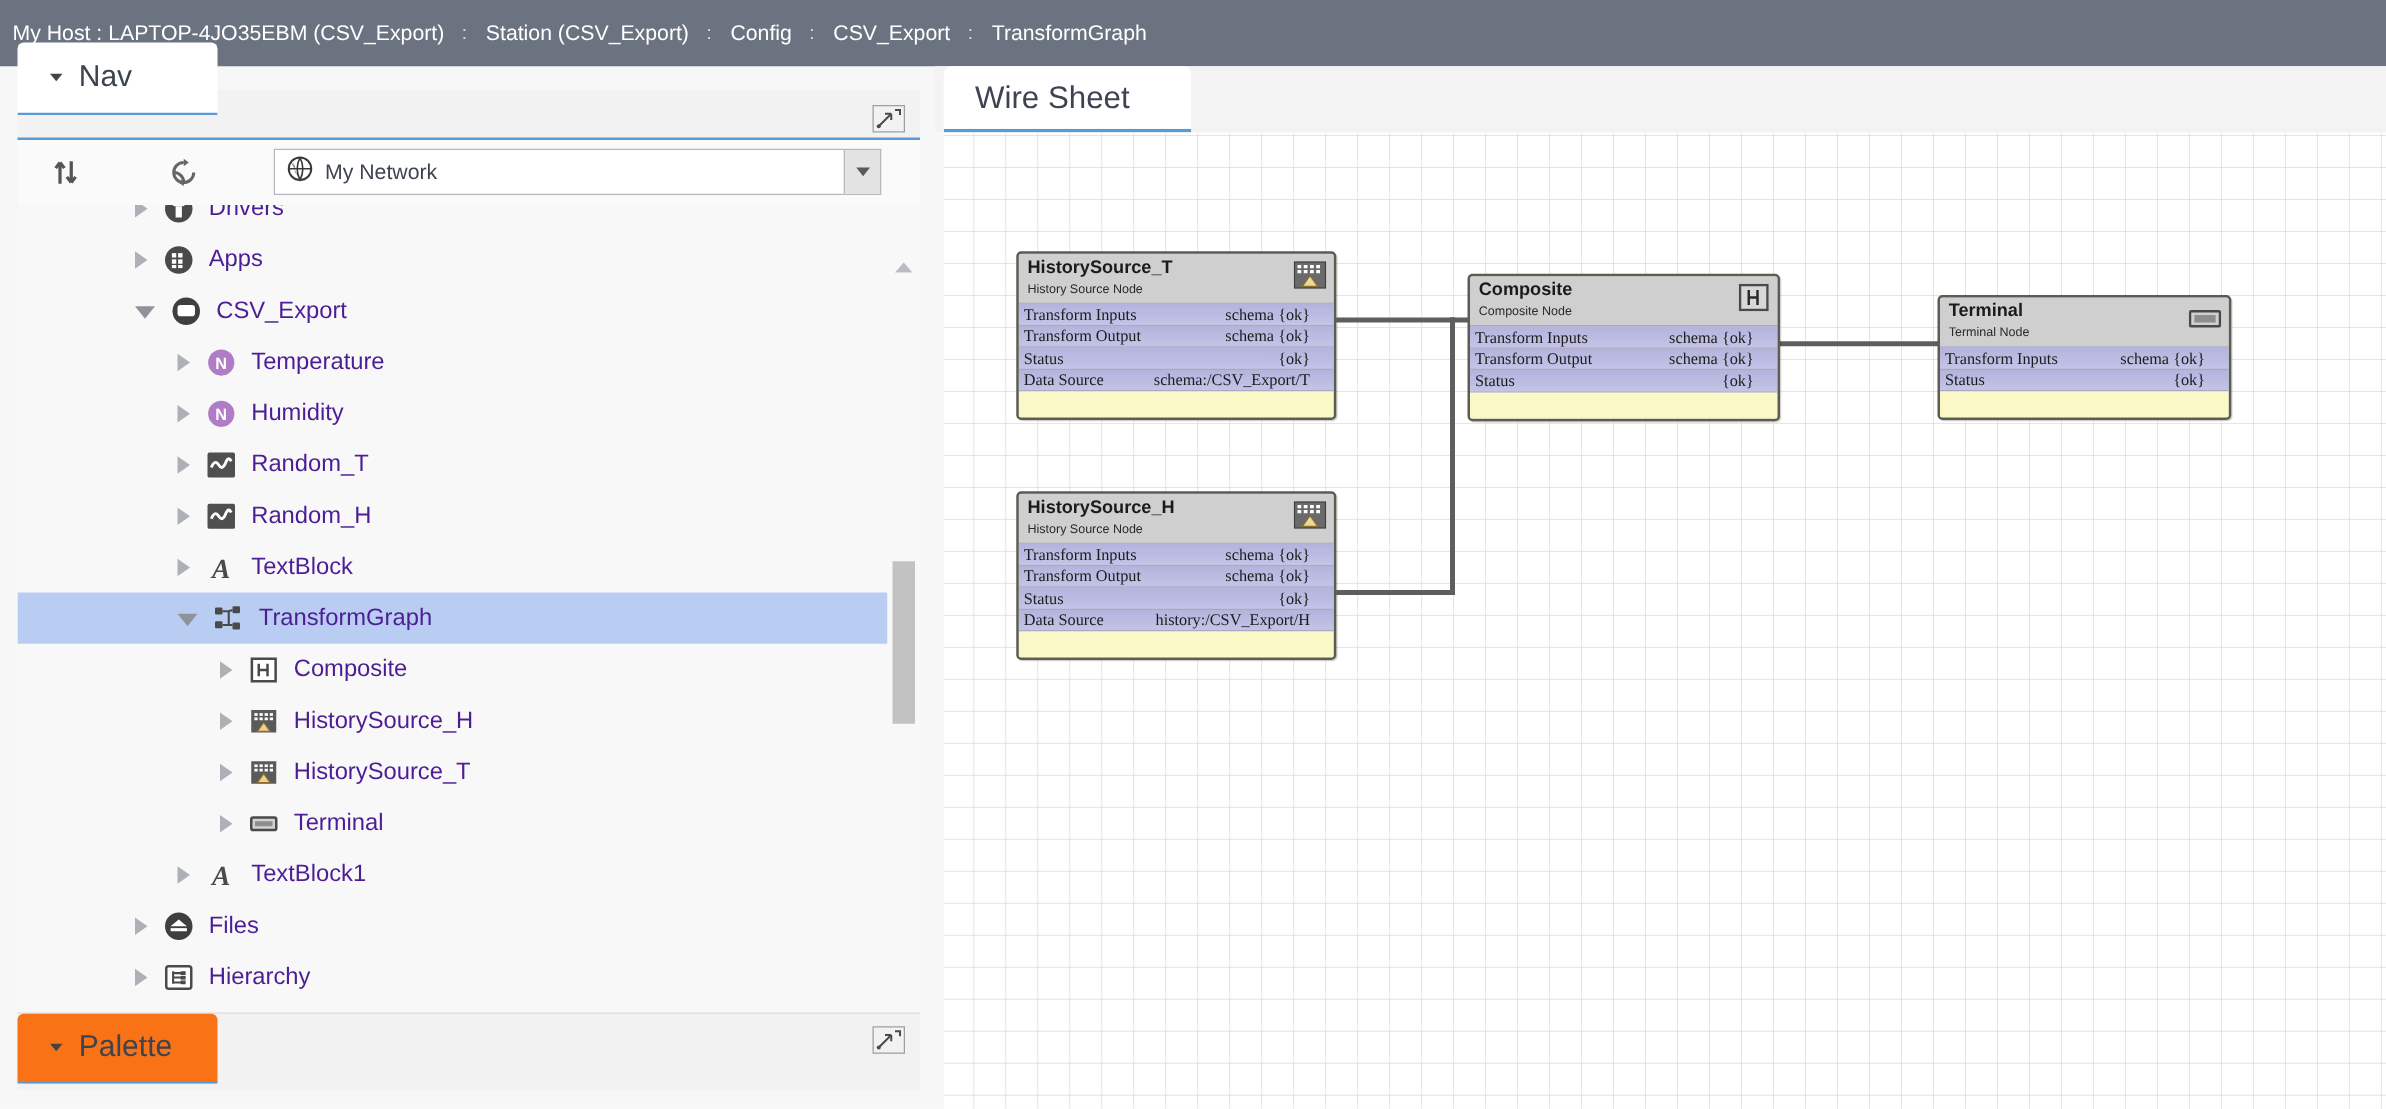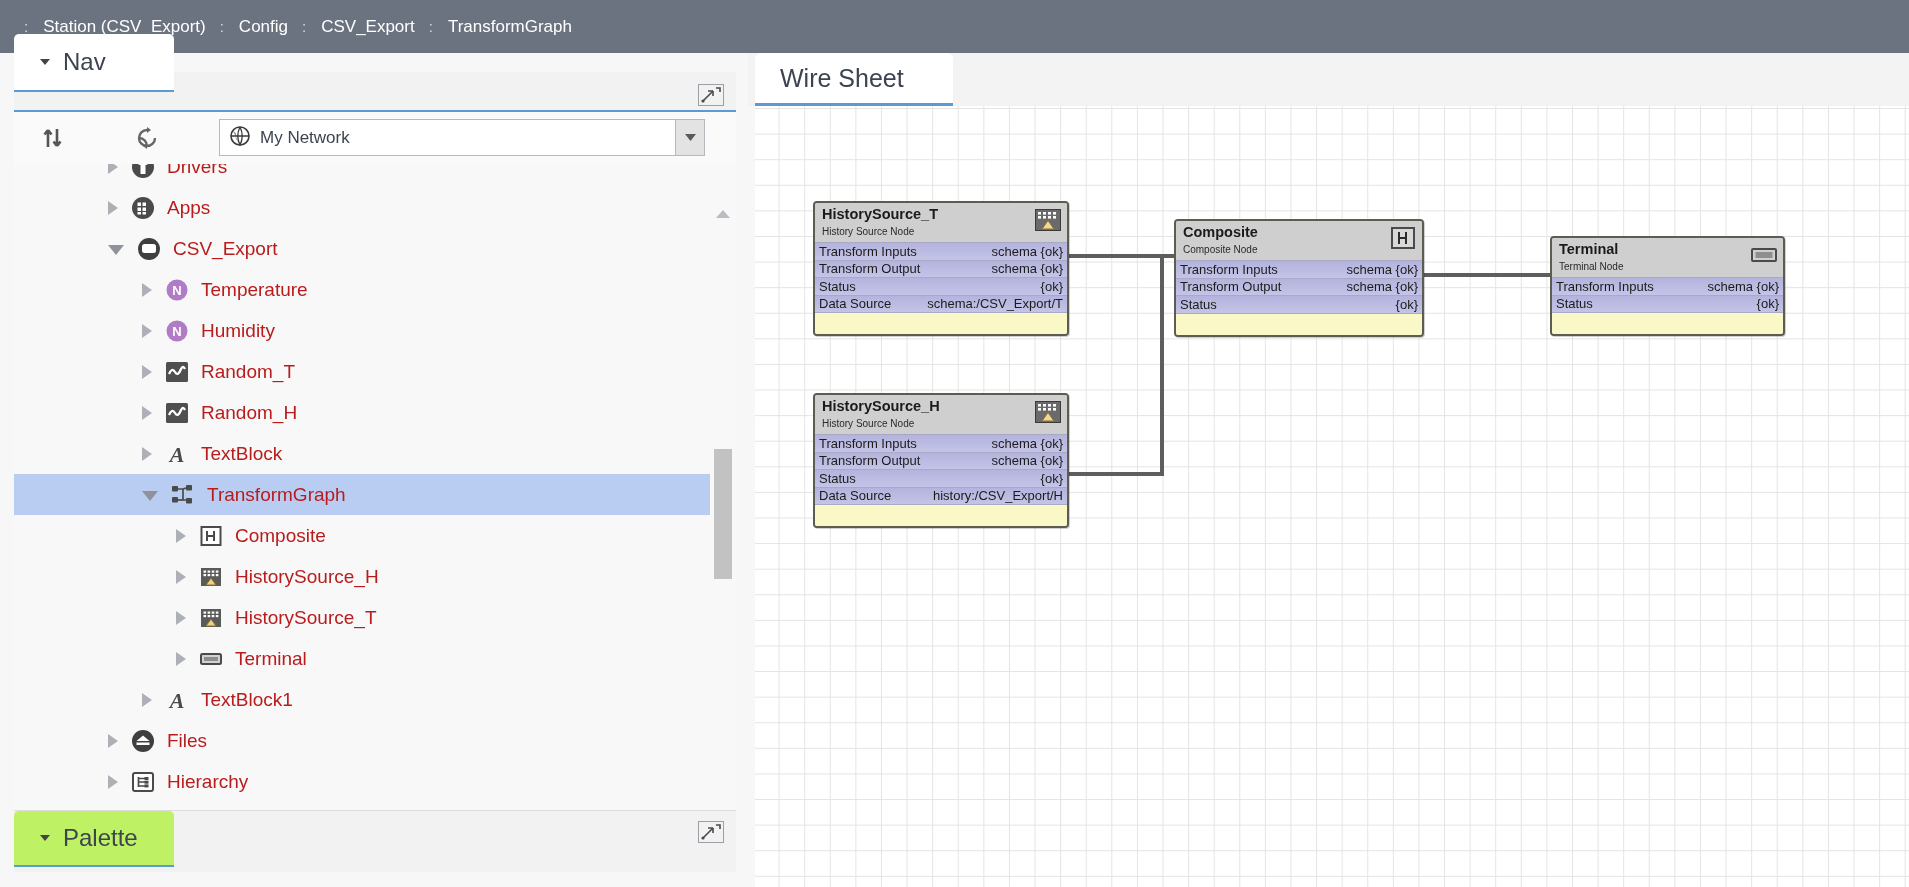--- a/index.html
+++ b/index.html
@@ -90,21 +90,21 @@
 
   
   .nav-tree {
     position: absolute; left: 0; top: 111px; width: 722px; height: 678px;
     background: #f8f8f8;
     overflow: hidden;
   }
   .tree-row {
     position: relative; height: 41px;
     display: flex; align-items: center;
-    font-size: 19px; color: #b91c1c;
+    font-size: 19px; color: #4c1d95;
     white-space: nowrap;
   }
   .tree-row.selected { background: #b9cdf2; }
   .tw {
     width: 0; height: 0; flex: 0 0 auto;
     border-top: 7px solid transparent;
     border-bottom: 7px solid transparent;
     border-left: 10px solid #adb1b7;
     margin-right: 12px;
   }
@@ -137,21 +137,21 @@
 
   
   .palette-strip {
     position: absolute; left: 14px; top: 810px;
     width: 722px; height: 62px;
     background: #f2f2f2;
     border-top: 1px solid #dcdcdc;
   }
   .palette-tab {
     position: absolute; left: 0; top: 0; width: 160px; height: 56px;
-    background: #bef264;
+    background: #f97316;
     border-top-left-radius: 5px; border-top-right-radius: 5px;
     border-bottom: 2px solid #5b9bd5;
     display: flex; align-items: center; padding-left: 26px;
     font-size: 24px; color: #3d4450;
   }
 
   
   .main {
     position: absolute; left: 748px; top: 53px;
     width: 1161px; height: 834px;
@@ -200,45 +200,47 @@
   .node-title { font-weight: bold; font-size: 14.5px; line-height: 17px; }
   .node-sub { font-size: 10px; line-height: 17px; color: #2a2a2a; }
   .node-badge {
     position: absolute; right: 5px; top: 5px;
     width: 28px; height: 24px;
     display: flex; align-items: center; justify-content: center;
   }
   .slot {
     display: flex; align-items: center;
     height: 17.5px;
-    padding: 0 4px 0 4px;
+    padding: 0 19px 0 4px;
     border-top: 1px solid #a9a9c6;
     background: linear-gradient(to bottom, #b3b3dd, #c4c4e8);
     font-size: 13px;
     line-height: 17px;
     white-space: nowrap;
+    font-family: Liberation Serif, serif;
   }
   .slot .nm { flex: 0 0 auto; }
   .slot .sp { flex: 1 1 auto; }
   .slot .vl { flex: 0 0 auto; }
   .node-foot {
     height: 22px;
     background: #fbf8c8;
     border-top: 1px solid #a9a9c6;
   }
 
   
   .wire { position: absolute; background: #5e5e5e; }
   .wire.h { height: 4px; }
   .wire.v { width: 4px; }
 </style>
 </head>
 <body>
 
 <div class="topbar">
+  <span>My Host : LAPTOP-4JO35EBM (CSV_Export)</span>
   <span class="crumb-sep">:</span>
   <span>Station (CSV_Export)</span>
   <span class="crumb-sep">:</span>
   <span>Config</span>
   <span class="crumb-sep">:</span>
   <span>CSV_Export</span>
   <span class="crumb-sep">:</span>
   <span>TransformGraph</span>
 </div>
 

